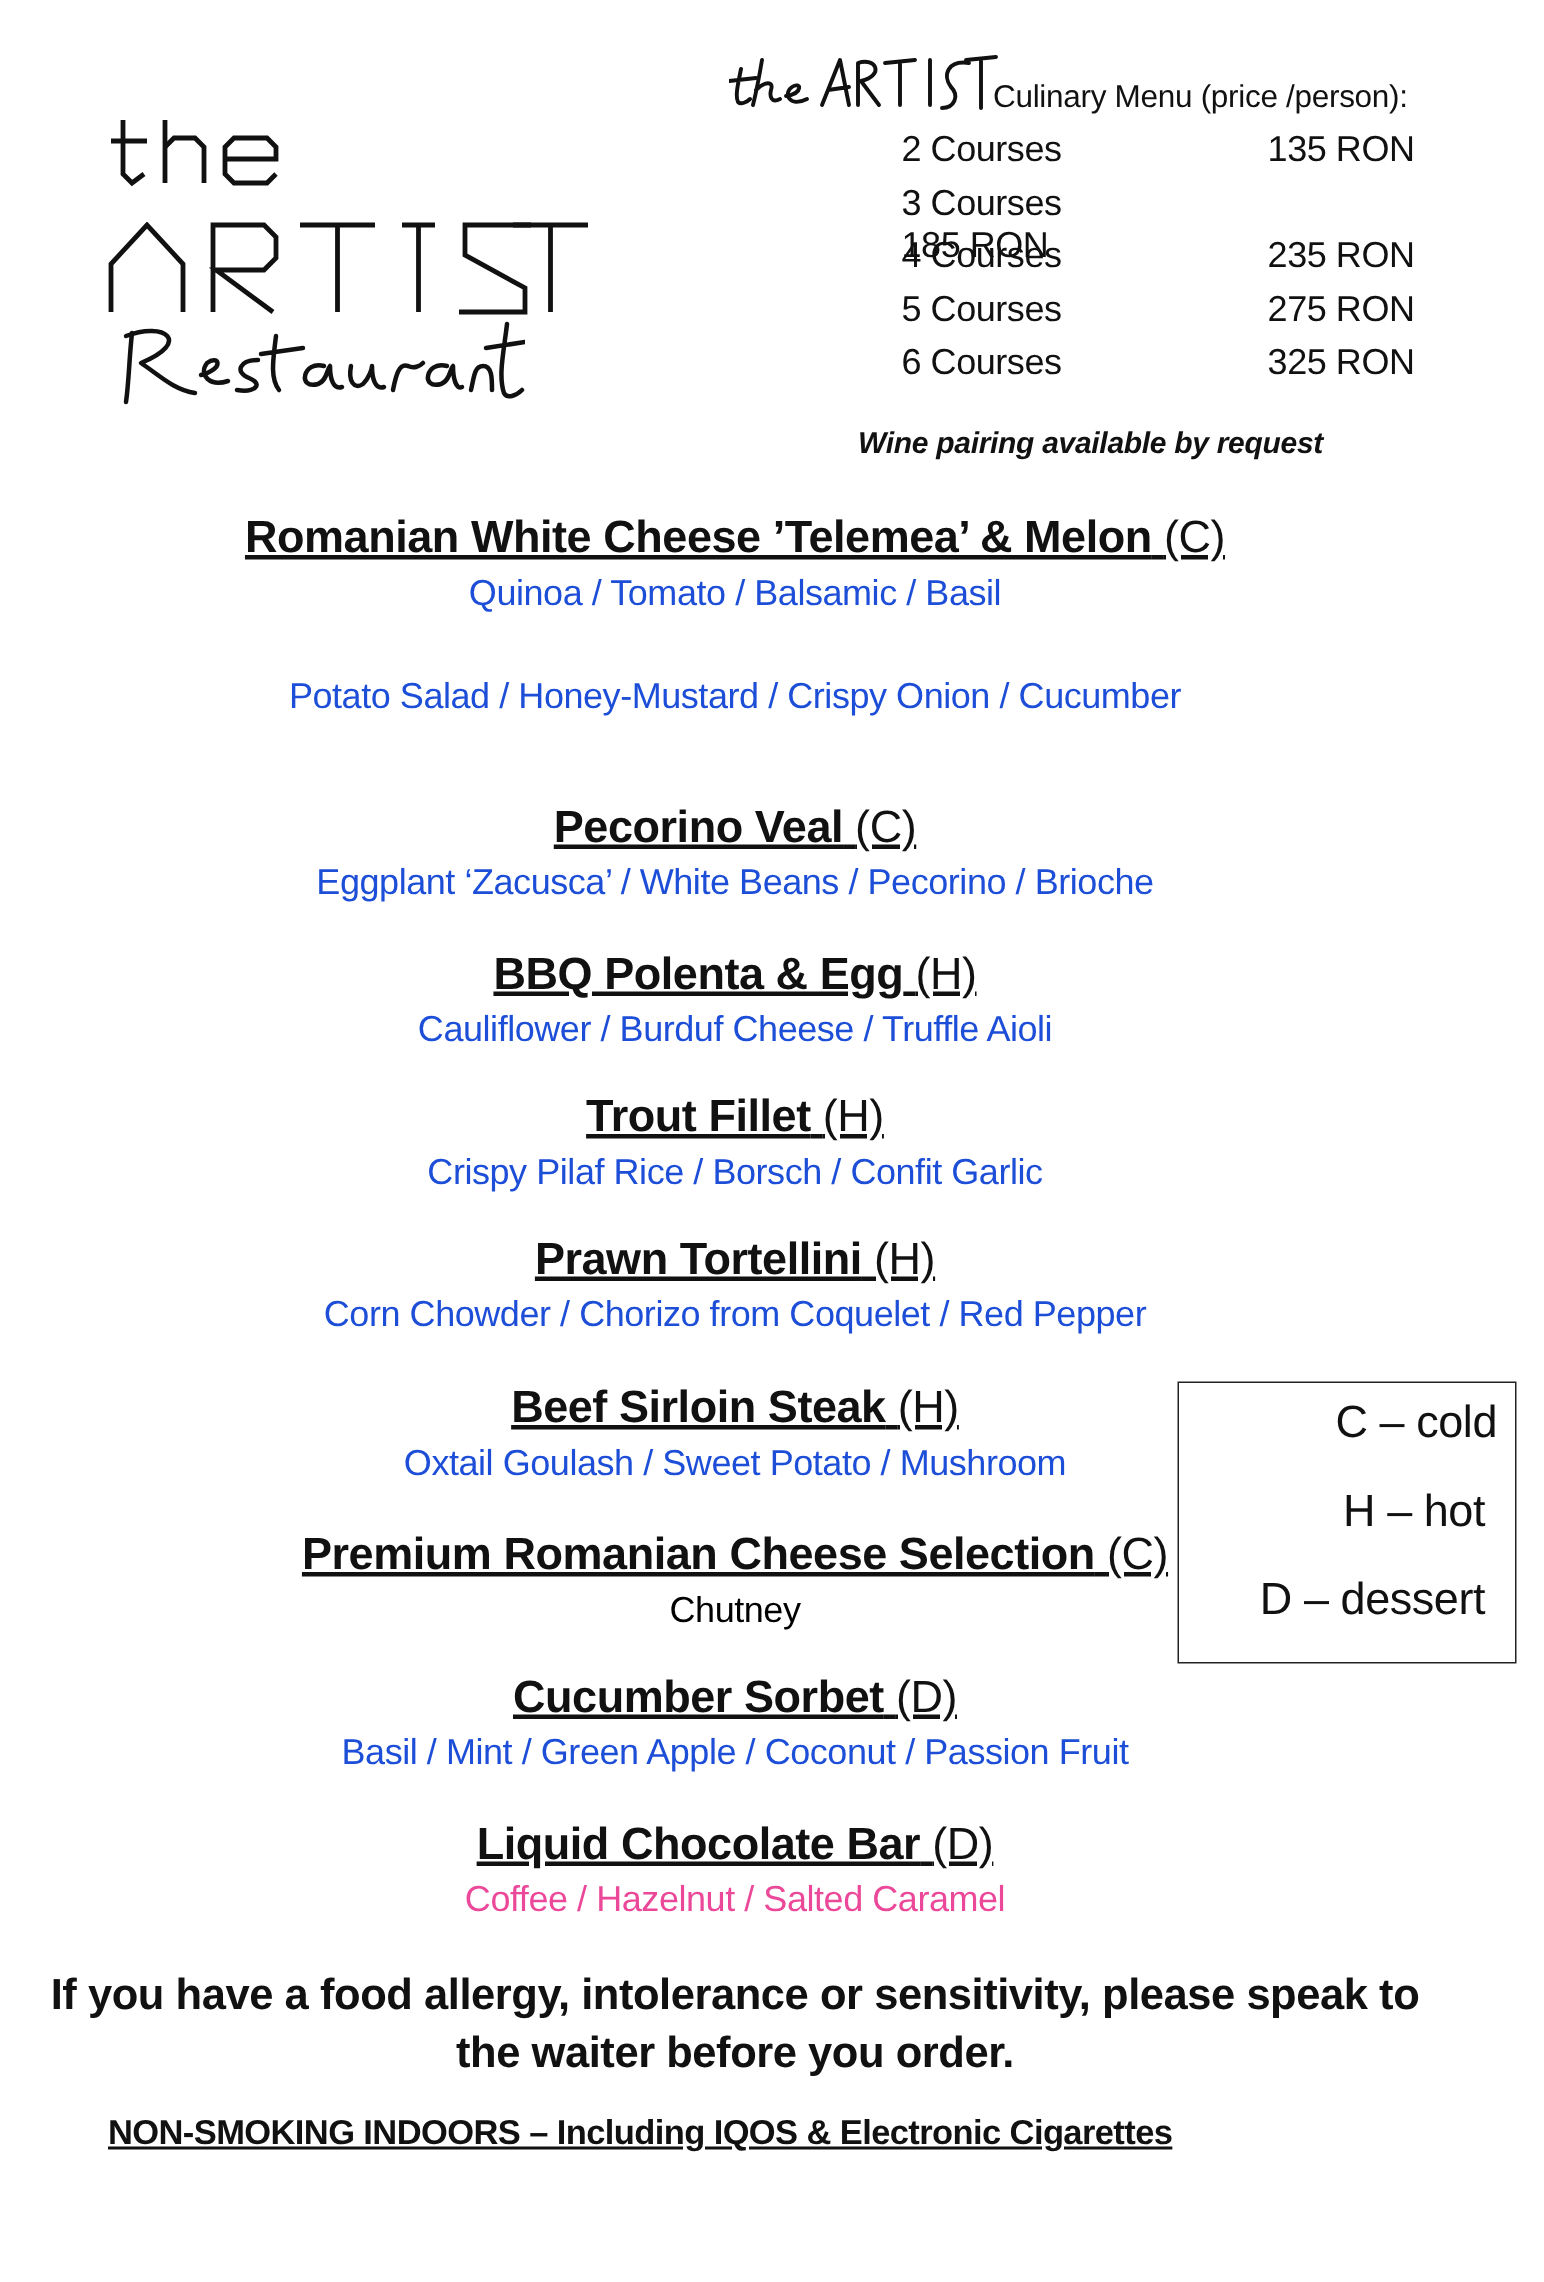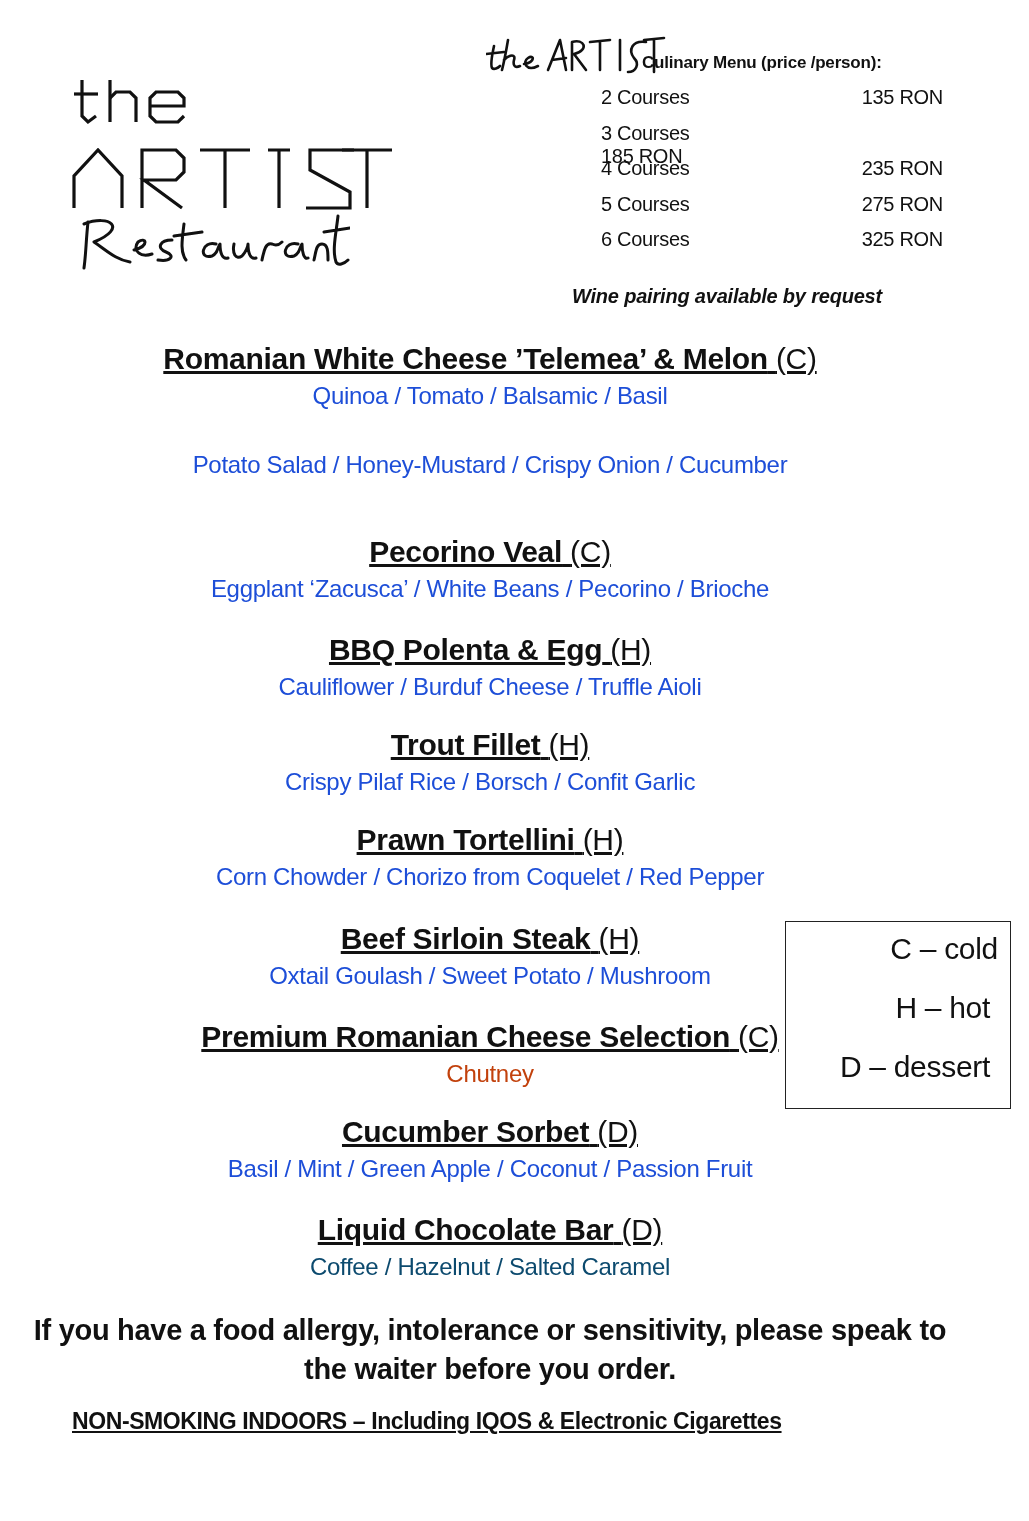--- a/index.html
+++ b/index.html
@@ -6,23 +6,23 @@
   body { width:1029px; height:1521px; position:relative; overflow:hidden; color:#111; font-family:"Liberation Sans", sans-serif; }
   .abs { position:absolute; }
 
   
   .logo-the { left:74px; top:76px; }
   .logo-artist { left:72px; top:148px; }
   .logo-rest { left:80px; top:212px; }
 
   
   .hdr-logo { left:486px; top:36px; }
-  .hdr-title { left:642px; top:53px; font-size:17px; font-weight:bold; font-family:"Liberation Sans", sans-serif; letter-spacing:-0.2px; }
+  .hdr-title { left:662px; top:53px; font-size:21px; font-weight:normal; font-family:"Liberation Sans", sans-serif; letter-spacing:-0.2px; }
 
-  .course-row { position:absolute; left:601px; width:342px; font-size:20px; display:flex; justify-content:space-between; letter-spacing:-0.3px; }
+  .course-row { position:absolute; left:601px; width:342px; font-size:24px; display:flex; justify-content:space-between; letter-spacing:-0.3px; }
   .wine { position:absolute; left:572px; top:285px; font-size:20px; font-weight:bold; font-style:italic; letter-spacing:-0.2px; }
 
   .dish { position:absolute; left:0; width:980px; text-align:center; }
   .dish-name { font-size:30px; font-weight:bold; letter-spacing:-0.3px; line-height:28px;text-decoration:underline; }
   .dish-tag { font-weight:normal; }
   .dish-desc { font-size:24px; letter-spacing:-0.3px; line-height:28px; margin-top:9px; color:#1d4ed8; }
 
   .legend { position:absolute; left:785px; top:921px; width:226px; height:188px; border:1.5px solid #222; box-sizing:border-box; }
   .legend-row { position:absolute; right:12px; font-size:30px; letter-spacing:-0.3px; }
 
@@ -146,29 +146,29 @@
 <div class="dish" style="top:826px;">
   <div class="dish-name"><span>Prawn Tortellini</span> <span class="dish-tag">(H)</span></div>
   <div class="dish-desc">Corn Chowder / Chorizo from Coquelet / Red Pepper</div>
 </div>
 <div class="dish" style="top:925px;">
   <div class="dish-name"><span>Beef Sirloin Steak</span> <span class="dish-tag">(H)</span></div>
   <div class="dish-desc">Oxtail Goulash / Sweet Potato / Mushroom</div>
 </div>
 <div class="dish" style="top:1023px;">
   <div class="dish-name"><span>Premium Romanian Cheese Selection</span> <span class="dish-tag">(C)</span></div>
-  <div class="dish-desc" style="color:#c2410c;">Chutney</div>
+  <div class="dish-desc" style="color:#000000;">Chutney</div>
 </div>
 <div class="dish" style="top:1118px;">
   <div class="dish-name"><span>Cucumber Sorbet</span> <span class="dish-tag">(D)</span></div>
   <div class="dish-desc">Basil / Mint / Green Apple / Coconut / Passion Fruit</div>
 </div>
 <div class="dish" style="top:1216px;">
   <div class="dish-name"><span>Liquid Chocolate Bar</span> <span class="dish-tag">(D)</span></div>
-  <div class="dish-desc" style="color:#0c4a6e;">Coffee / Hazelnut / Salted Caramel</div>
+  <div class="dish-desc" style="color:#ec4899;">Coffee / Hazelnut / Salted Caramel</div>
 </div>
 
 <div class="legend">
   <div class="legend-row" style="top:10px;">C – cold</div>
   <div class="legend-row" style="top:69px; right:20px;">H – hot</div>
   <div class="legend-row" style="top:128px; right:20px;">D – dessert</div>
 </div>
 
 <div class="allergy">
   <div>If you have a food allergy, intolerance or sensitivity, please speak to</div>

